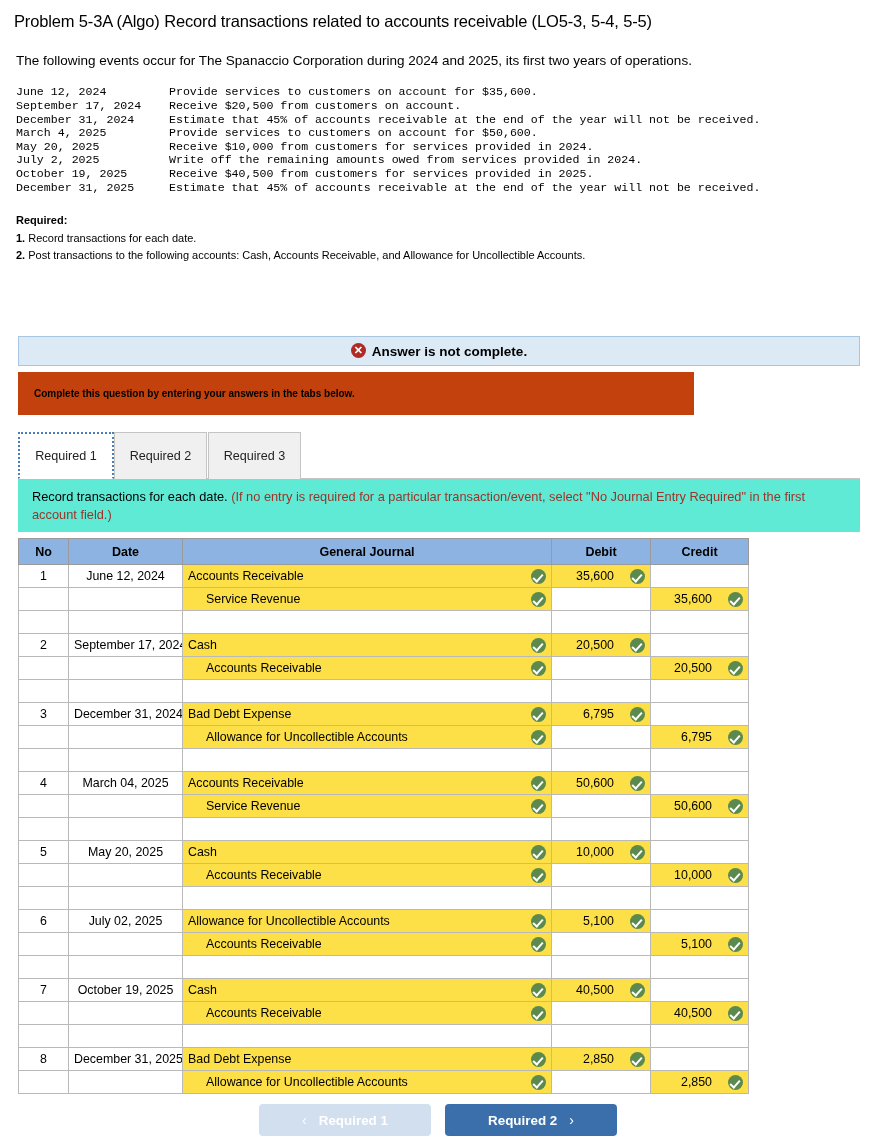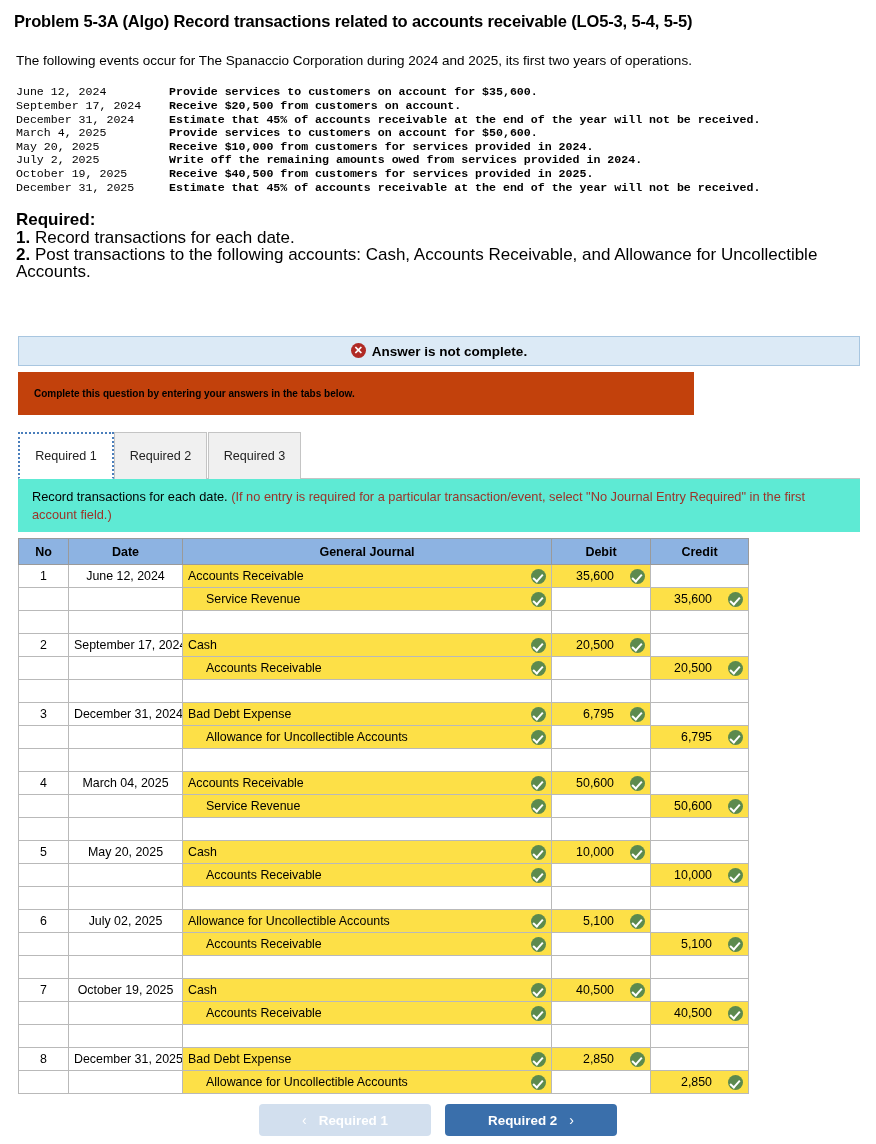--- a/index.html
+++ b/index.html
@@ -11,21 +11,21 @@
     width: 876px; height: 1144px;
     font-family: "Liberation Sans", sans-serif;
     color: #000000;
     position: relative;
     overflow: hidden;
   }
 
   
   .page-title {
     font-size: 16.5px;
-    font-weight: bold;
+    font-weight: normal;
     letter-spacing: -0.15px;
     padding: 12px 0 0 14px;
     line-height: 1.2;
   }
 
   
   .intro {
     font-size: 13.5px;
     padding: 20px 0 0 16px;
     line-height: 1.3;
@@ -34,26 +34,26 @@
   
   .events {
     margin: 16px 0 0 16px;
     font-family: "Liberation Mono", "DejaVu Sans Mono", monospace;
     font-size: 11.6px;
     line-height: 13.6px;
     white-space: pre;
   }
   .events .row { display: block; }
   .evt-date { display: inline-block; width: 153px; }
-  .evt-desc { display: inline; font-weight: bold; }
+  .evt-desc { display: inline; }
 
   
   .required-block {
     margin: 18px 12px 0 16px;
-    font-size: 17px;
+    font-size: 11px;
     line-height: 16.5px;
   }
   .required-block .req-head { font-weight: bold; }
   .required-block .req-line { margin-top: 1px; }
   .req-num { font-weight: bold; }
 
   
   .banner-incomplete {
     position: absolute;
     left: 18px; top: 336px;

